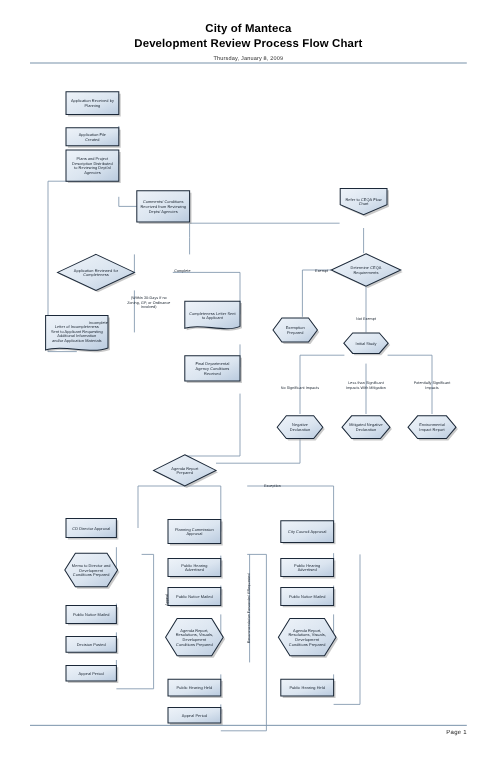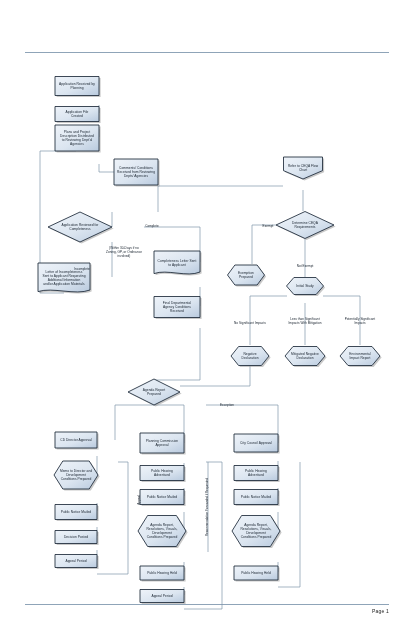--- a/index.html
+++ b/index.html
@@ -28,20 +28,25 @@
   .conn{stroke:#7e95ab;stroke-width:.7;fill:none;}
   .node-text{font-family:"Liberation Sans","DejaVu Sans",sans-serif;font-size:3.25px;fill:#16202c;text-anchor:middle;letter-spacing:.05px;}
   .edge-text{font-family:"Liberation Sans","DejaVu Sans",sans-serif;font-size:3.1px;fill:#16202c;text-anchor:middle;letter-spacing:.05px;}
   .edge-text-rot{font-family:"Liberation Sans","DejaVu Sans",sans-serif;font-size:3.1px;fill:#16202c;text-anchor:middle;}
 </style>
 </head>
 <body>
 
 <div id="page">
 
+  <div id="header">
+    <div class="title-1">City of Manteca</div>
+    <div class="title-2">Development Review Process Flow Chart</div>
+    <div class="subtitle">Thursday, January 8, 2009</div>
+  </div>
   <div id="rule-top"></div>
   <div id="rule-bottom"></div>
   <div id="page-number">Page 1</div>
 
   <div id="chart">
     <svg id="svg" width="414" height="640" viewBox="0 0 414 640">
       <defs>
         <linearGradient id="boxgrad" x1="0" y1="0" x2="1" y2="1">
           <stop offset="0%" stop-color="#eef3f9"></stop>
           <stop offset="55%" stop-color="#dbe5f0"></stop>

